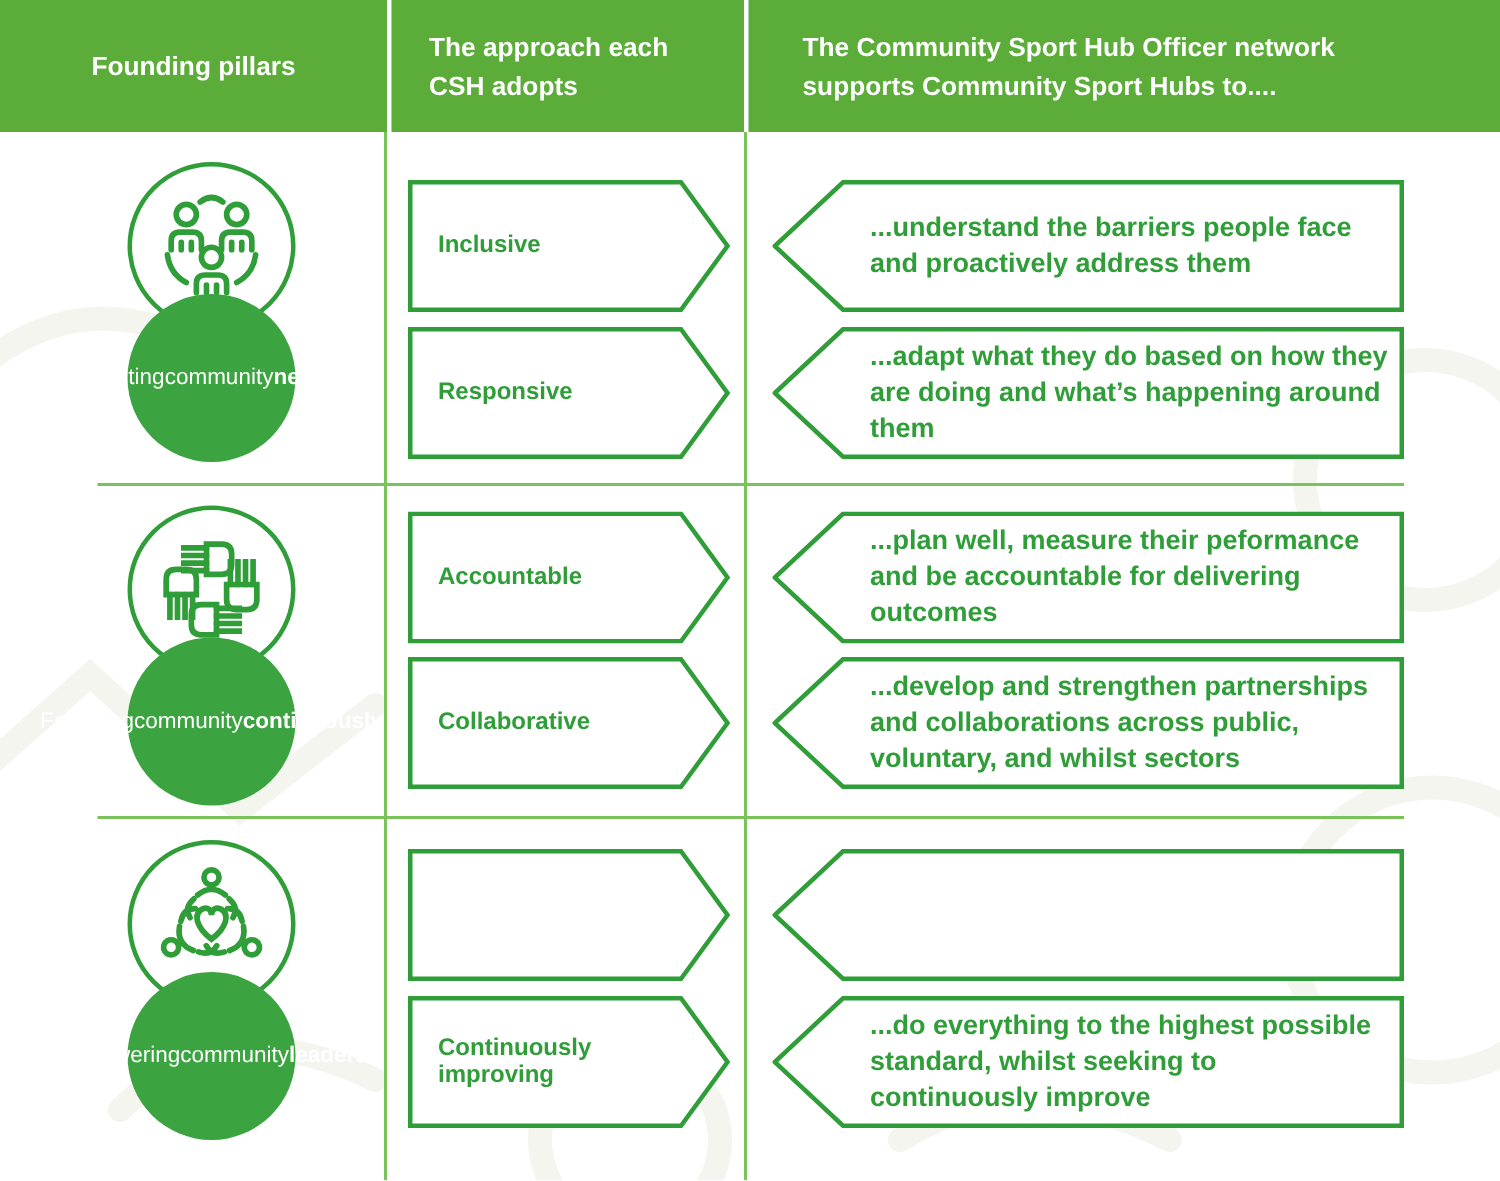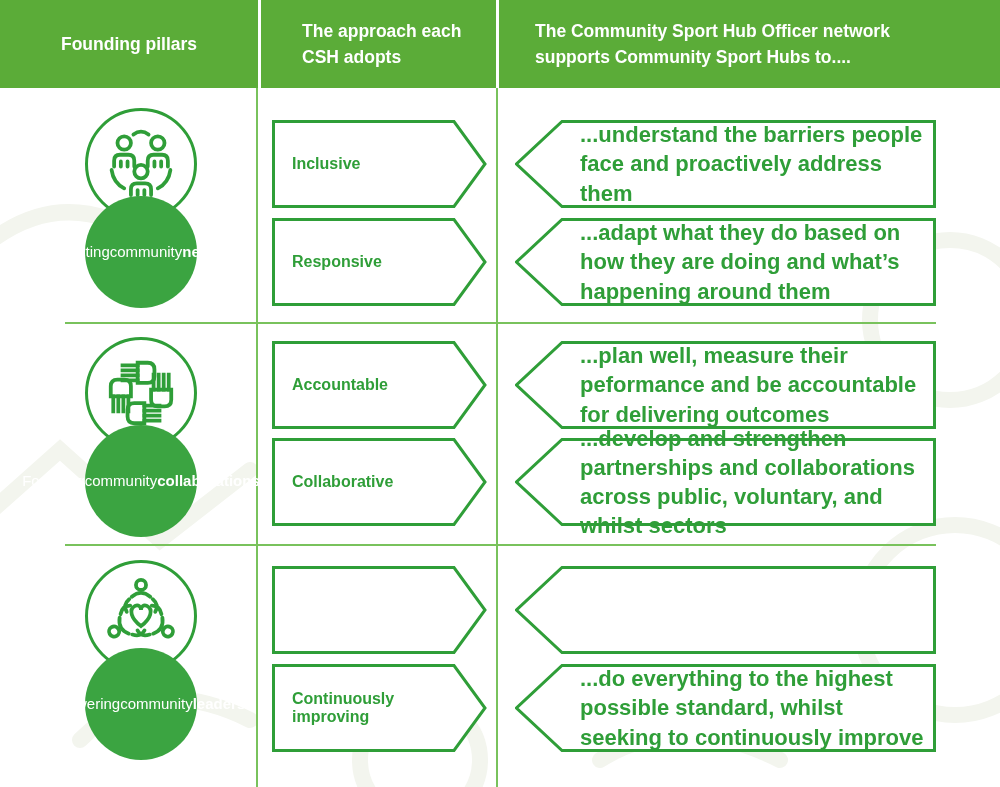--- a/index.html
+++ b/index.html
@@ -13,21 +13,21 @@
   
   .header{
     position:absolute;left:0;top:0;width:1000px;height:88px;z-index:2;
     display:grid;grid-template-columns:258px 235px 1fr;column-gap:3px;background:#ffffff;border-radius:11px;
   }
   .header .cell{
     background:var(--header-green);color:#fff;font-weight:bold;font-size:17.5px;
     display:flex;align-items:center;line-height:1.5;
   }
   .cell.c1{justify-content:center;text-align:center;}
-  .cell.c2{padding-left:41px;}
+  .cell.c2{padding-left:25px;}
   .cell.c2 span{display:block;max-width:185px;}
   .cell.c3{padding-left:36px;}
   .cell.c3 span{display:block;max-width:420px;}
 
   
   .vline{position:absolute;top:88px;bottom:0;width:2px;background:#79c25c;z-index:1;}
   .hline{position:absolute;height:2px;background:#79c25c;left:65px;width:871px;z-index:1;}
 
   
   .ring{
@@ -48,21 +48,21 @@
   .arrow-box{position:absolute;left:272px;top:0;width:215px;height:88px;}
   .arrow-label{
     position:absolute;left:20px;top:0;height:88px;width:158px;
     display:flex;align-items:center;color:var(--accent-green);
     font-weight:bold;font-size:16px;line-height:1.15;
   }
   .banner-box{position:absolute;left:515px;top:0;width:421px;height:88px;}
   .banner-label{
     position:absolute;left:65px;top:0;height:88px;width:346px;
     display:flex;align-items:center;color:var(--accent-green);
-    font-weight:bold;font-size:22px;line-height:1.32;
+    font-weight:bold;font-size:18px;line-height:1.32;
   }
   svg.shape{position:absolute;left:0;top:0;}
   .icon{display:block;}
 </style>
 </head>
 <body>
 
 <div class="canvas" style="--header-green:#5bac38;--accent-green:#2f9e38;--circle-green:#3ba441;">
 
   <svg class="bg-pattern" width="1000" height="787" viewBox="0 0 1000 787">
@@ -123,21 +123,21 @@
       </defs>
       <use href="#hnd"></use>
       <use href="#hnd" transform="rotate(90 50 50)"></use>
       <use href="#hnd" transform="rotate(180 50 50)"></use>
       <use href="#hnd" transform="rotate(270 50 50)"></use>
     </svg>
   </div>
   <div class="disc" style="top:425px">
     <span>Fostering</span>
     <span>community</span>
-    <span class="bold">collaborations</span>
+    <span class="bold">continuously</span>
   </div>
 
   <div class="ring" style="top:560px">
     <svg class="icon" width="84" height="84" viewBox="0 0 100 100" fill="none" stroke="#2f9e38" stroke-width="4.5" stroke-linecap="round">
       <defs>
         <g id="fig">
           <circle cx="50" cy="13" r="6"></circle>
           <path d="M39 27 q11 -9 22 0"></path>
           <path d="M36 30 q-8 7 -3 15"></path>
           <path d="M64 30 q8 7 3 15"></path>

